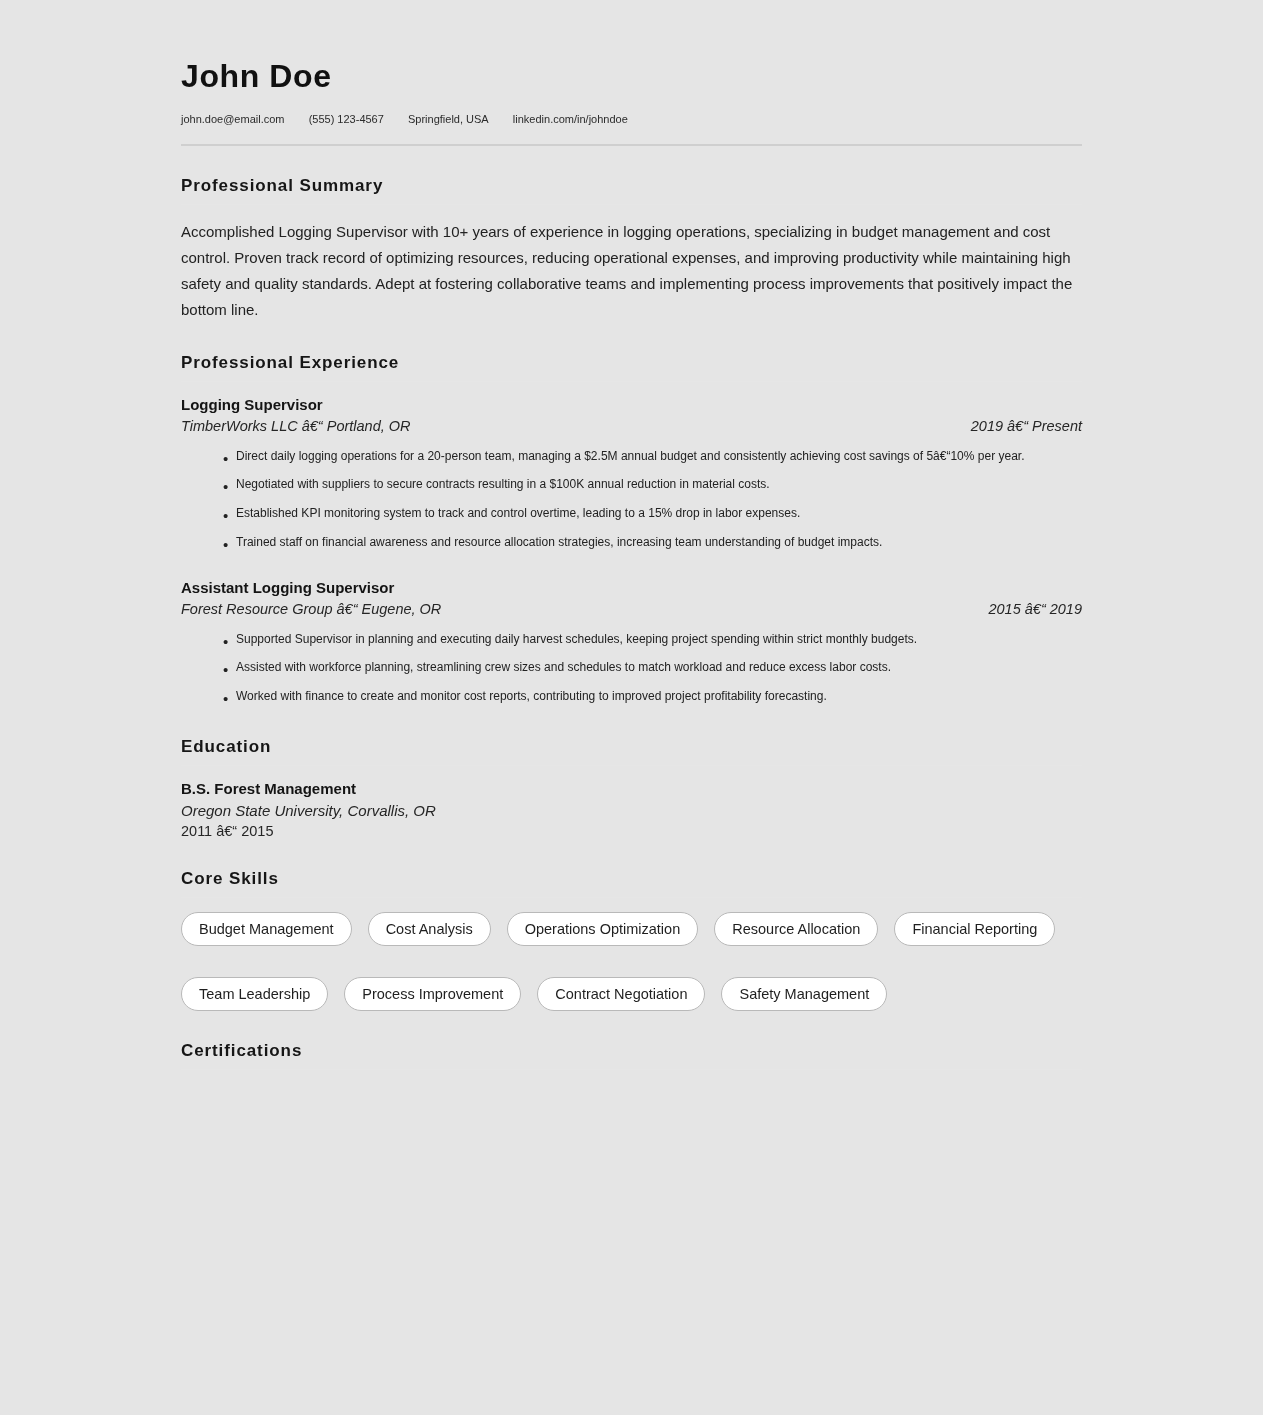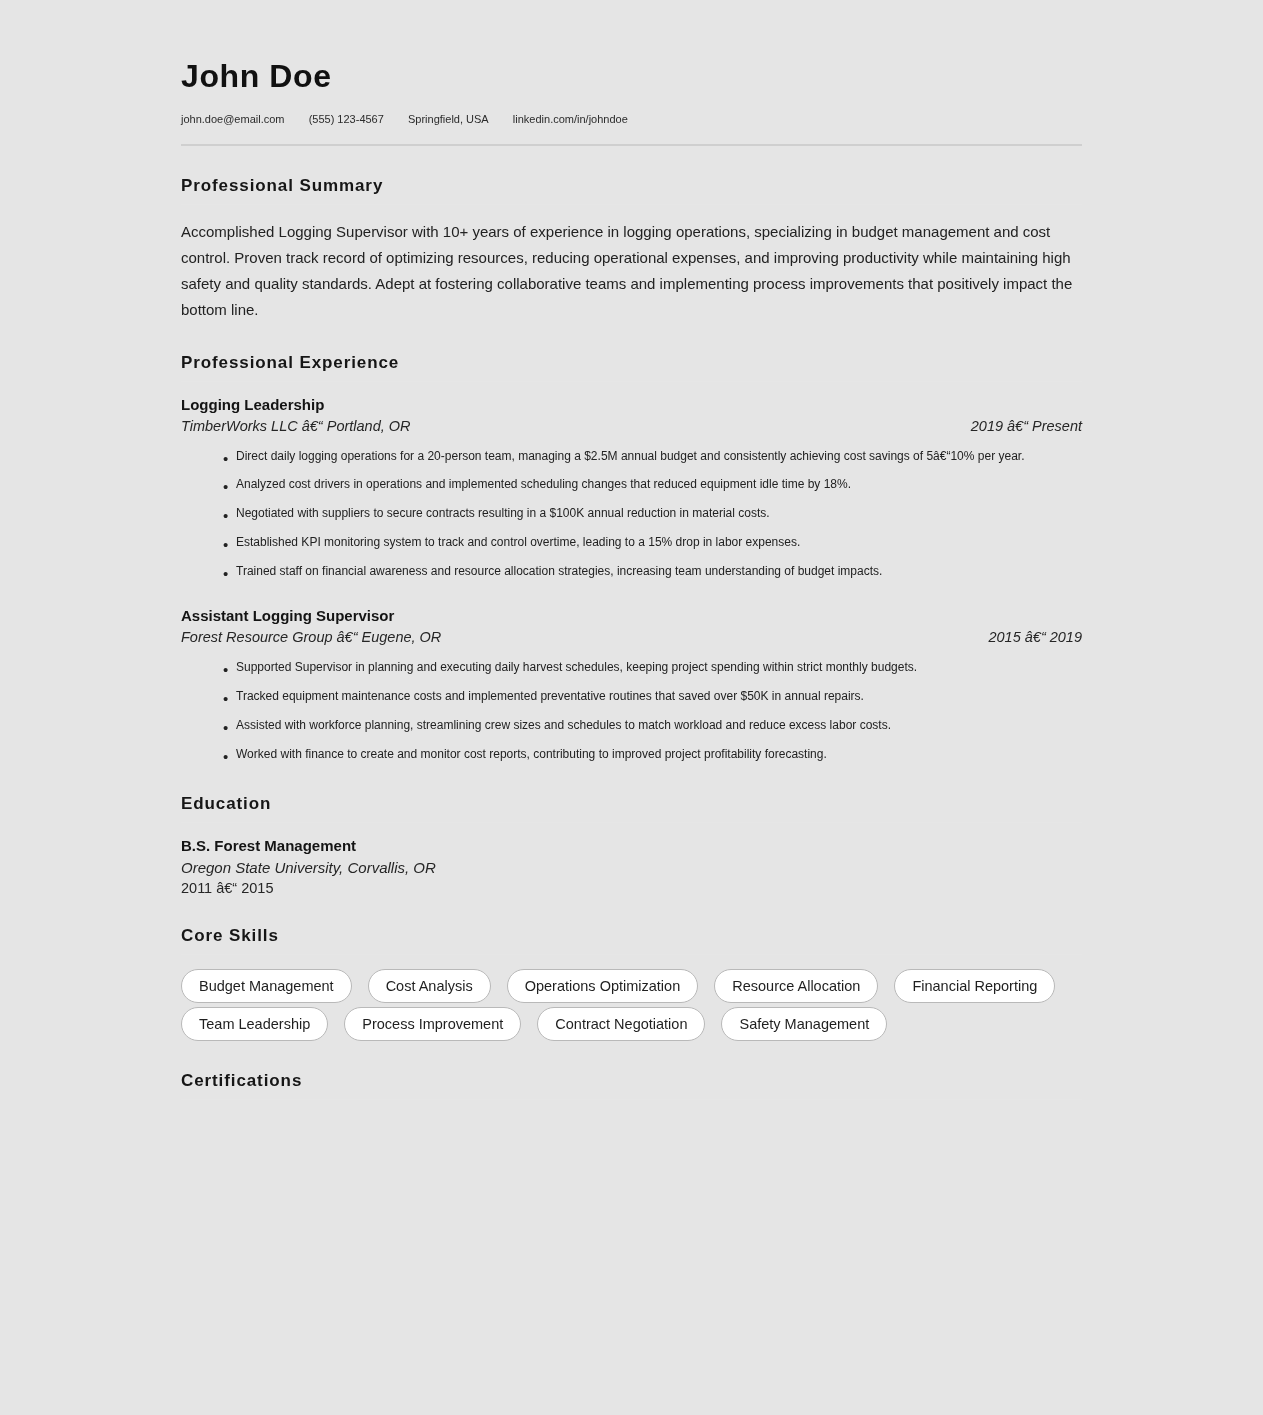--- a/index.html
+++ b/index.html
@@ -148,21 +148,21 @@
   .edu-dates {
     font-size: 14.5px;
     color: #262626;
     margin: 0;
   }
 
   
   .skills-wrap {
     display: flex;
     flex-wrap: wrap;
-    gap: 4px 16px;
+    gap: 31px 16px;
     width: 901px;
   }
   .skill-pill {
     display: inline-flex;
     align-items: center;
     justify-content: center;
     height: 34px;
     padding: 0 17px;
     border: 1px solid #b9b9b9;
     border-radius: 999px;
@@ -203,43 +203,41 @@
         <p class="summary-text">Accomplished Logging Supervisor with 10+ years of experience in logging operations, specializing in budget management and cost control. Proven track record of optimizing resources, reducing operational expenses, and improving productivity while maintaining high safety and quality standards. Adept at fostering collaborative teams and implementing process improvements that positively impact the bottom line.</p>
       </div>
     </div>
 
     <div class="section">
       <h2 class="section-title">Professional Experience</h2>
       <hr class="section-rule">
       <div class="section-body">
 
         <div class="job">
-          <div class="job-title">Logging Leadership</div>
+          <div class="job-title">Logging Supervisor</div>
           <div class="job-meta">
             <span class="job-company">TimberWorks LLC â€“ Portland, OR</span>
             <span class="job-dates">2019 â€“ Present</span>
           </div>
           <ul class="bullets">
             <li>Direct daily logging operations for a 20-person team, managing a $2.5M annual budget and consistently achieving cost savings of 5â€“10% per year.</li>
-            <li>Analyzed cost drivers in operations and implemented scheduling changes that reduced equipment idle time by 18%.</li>
             <li>Negotiated with suppliers to secure contracts resulting in a $100K annual reduction in material costs.</li>
             <li>Established KPI monitoring system to track and control overtime, leading to a 15% drop in labor expenses.</li>
             <li>Trained staff on financial awareness and resource allocation strategies, increasing team understanding of budget impacts.</li>
           </ul>
         </div>
 
         <div class="job">
           <div class="job-title">Assistant Logging Supervisor</div>
           <div class="job-meta">
             <span class="job-company">Forest Resource Group â€“ Eugene, OR</span>
             <span class="job-dates">2015 â€“ 2019</span>
           </div>
           <ul class="bullets">
             <li>Supported Supervisor in planning and executing daily harvest schedules, keeping project spending within strict monthly budgets.</li>
-            <li>Tracked equipment maintenance costs and implemented preventative routines that saved over $50K in annual repairs.</li>
             <li>Assisted with workforce planning, streamlining crew sizes and schedules to match workload and reduce excess labor costs.</li>
             <li>Worked with finance to create and monitor cost reports, contributing to improved project profitability forecasting.</li>
           </ul>
         </div>
 
       </div>
     </div>
 
     <div class="section">
       <h2 class="section-title">Education</h2>

